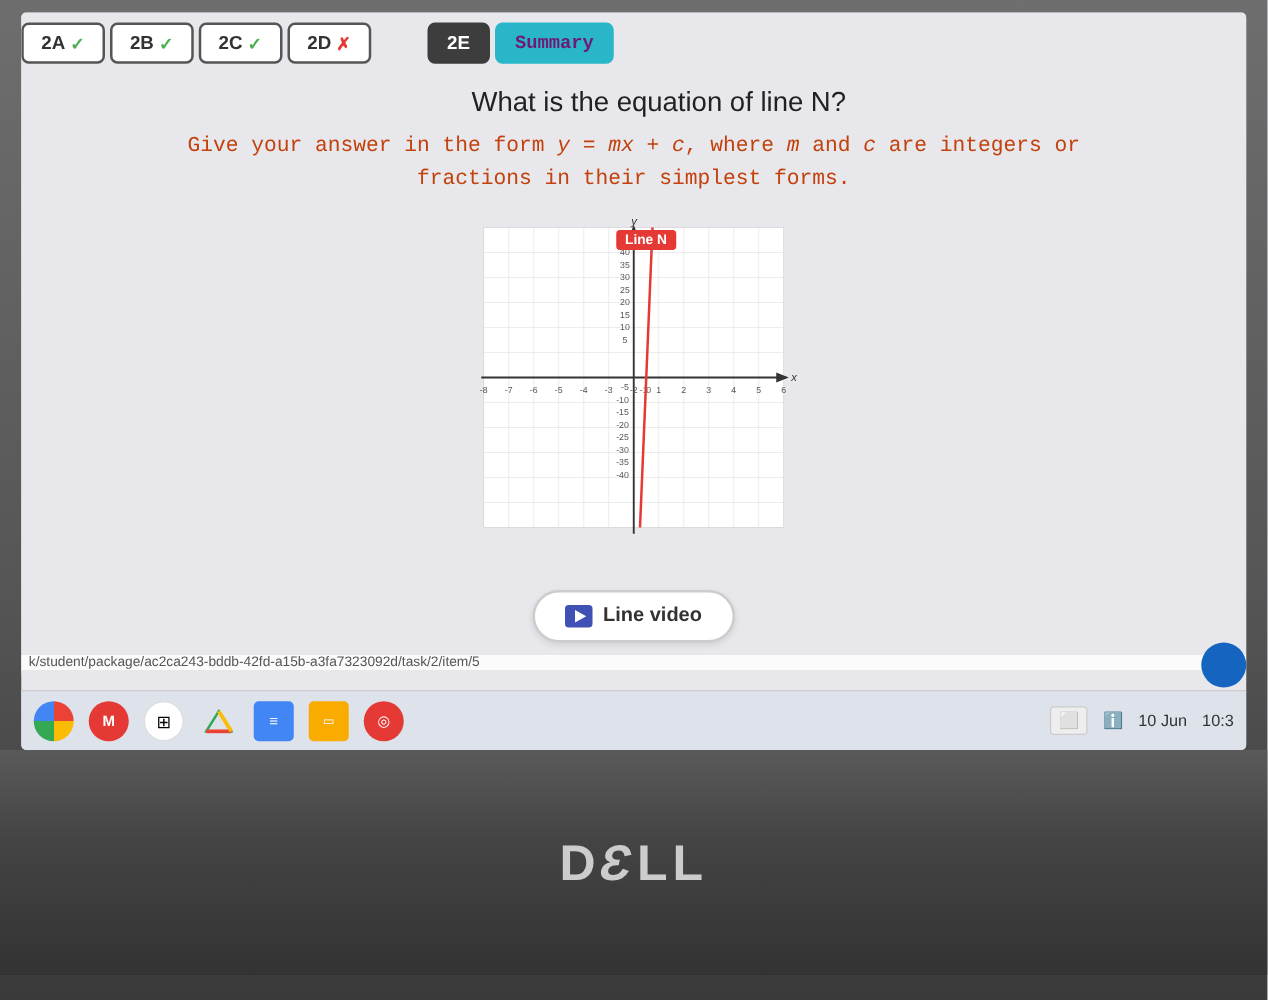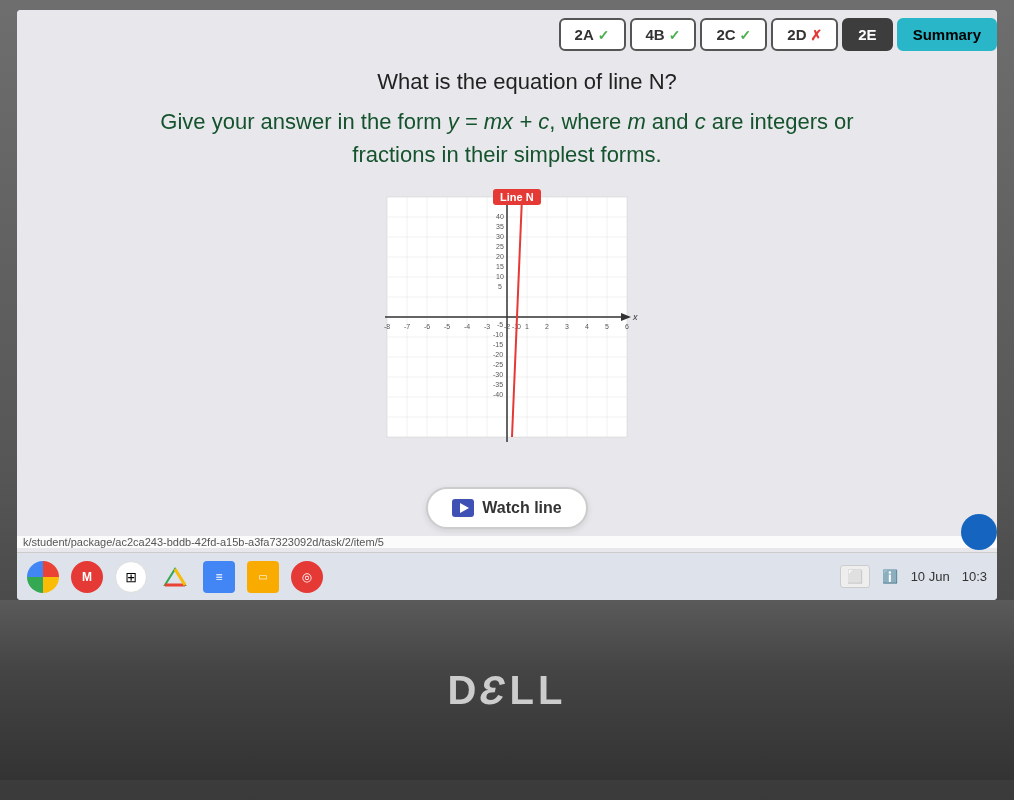--- a/index.html
+++ b/index.html
@@ -31,21 +31,21 @@
       margin-top: 10px;
       border-radius: 4px;
       display: flex;
       flex-direction: column;
       overflow: hidden;
     }
 
     
     .tab-bar {
       display: flex;
-      justify-content: flex-end;
+      justify-content: flex-start;
       align-items: center;
       gap: 4px;
       padding: 8px 0;
       background: #e8e8ec;
     }
 
     .tab {
       display: flex;
       align-items: center;
       gap: 4px;
@@ -66,26 +66,28 @@
 
     .tab .cross {
       color: #e53935;
       font-size: 14px;
     }
 
     .tab-2e {
       background: #3d3d3d;
       color: white;
       border-color: #3d3d3d;
+      margin-left: 41px;
     }
 
     .tab-summary {
       background: #29b6c8;
-      color: #000000;
+      color: #701a75;
       border-color: #29b6c8;
+      font-family: Liberation Mono, monospace;
     }
 
     
     .main-content {
       flex: 1;
       display: flex;
       flex-direction: column;
       align-items: center;
       padding: 10px 40px;
       background: #e8e8ec;
@@ -94,25 +96,26 @@
     .question-title {
       font-size: 22px;
       font-weight: 500;
       color: #222;
       margin-bottom: 10px;
       text-align: center;
       margin-left: 40px;
     }
 
     .instruction {
-      font-size: 22px;
-      color: #14532d;
+      font-size: 17px;
+      color: #c2410c;
       text-align: center;
       line-height: 1.5;
       margin-bottom: 16px;
+      font-family: Liberation Mono, monospace;
     }
 
     .instruction .math {
       font-style: italic;
     }
 
     
     .graph-container {
       position: relative;
       width: 300px;
@@ -120,21 +123,21 @@
       margin-bottom: 20px;
     }
 
     .graph-svg {
       width: 300px;
       height: 280px;
     }
 
     .line-n-label {
       position: absolute;
-      top: 2px;
+      top: 12px;
       left: 136px;
       background: #e53935;
       color: white;
       font-size: 11px;
       font-weight: 700;
       padding: 2px 7px;
       border-radius: 3px;
     }
 
     
@@ -248,21 +251,21 @@
 
   <div class="screen-wrapper">
     <div class="screen-area">
 
       <div class="tab-bar">
         <div class="tab">
           <span>2A</span>
           <span class="check">✓</span>
         </div>
         <div class="tab">
-          <span>4B</span>
+          <span>2B</span>
           <span class="check">✓</span>
         </div>
         <div class="tab">
           <span>2C</span>
           <span class="check">✓</span>
         </div>
         <div class="tab">
           <span>2D</span>
           <span class="cross">✗</span>
         </div>
@@ -362,25 +365,25 @@
             <text x="276" y="133" font-size="9" fill="#333" font-style="italic">x</text>
 
             <line x1="155" y1="250" x2="165" y2="10" stroke="#e53935" stroke-width="2"></line>
           </svg>
         </div>
 
         <button class="watch-video-btn">
           <div class="play-icon">
             <div class="play-triangle"></div>
           </div>
-          <span>Watch line</span>
+          <span>Line video</span>
         </button>
       </div>
 
-      <div style="font-size:11px;color:#555;padding:0 6px;background:rgba(255,255,255,0.8);position:relative;bottom:4px;">k/student/package/ac2ca243-bddb-42fd-a15b-a3fa7323092d/task/2/item/5</div>
+      <div style="font-size:11px;color:#555;padding:0 6px;background:rgba(255,255,255,0.8);position:relative;bottom:16px;">k/student/package/ac2ca243-bddb-42fd-a15b-a3fa7323092d/task/2/item/5</div>
 
       <div class="taskbar">
 
         <div class="taskbar-icon" style="background: conic-gradient(#ea4335 0deg 90deg, #fbbc05 90deg 180deg, #34a853 180deg 270deg, #4285f4 270deg 360deg);">
         </div>
 
         <div class="taskbar-icon" style="background:#e53935;">
           <span style="color:white;font-size:12px;font-weight:900;">M</span>
         </div>
 

